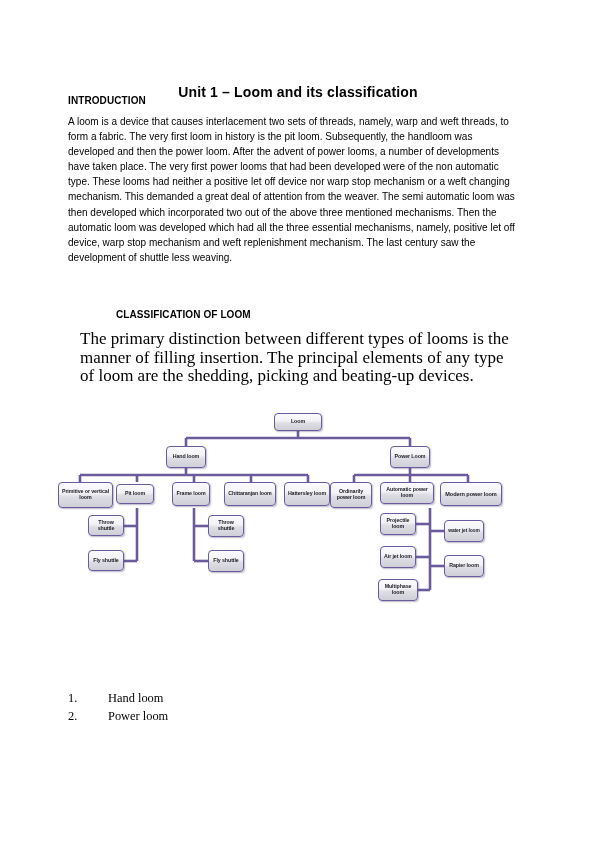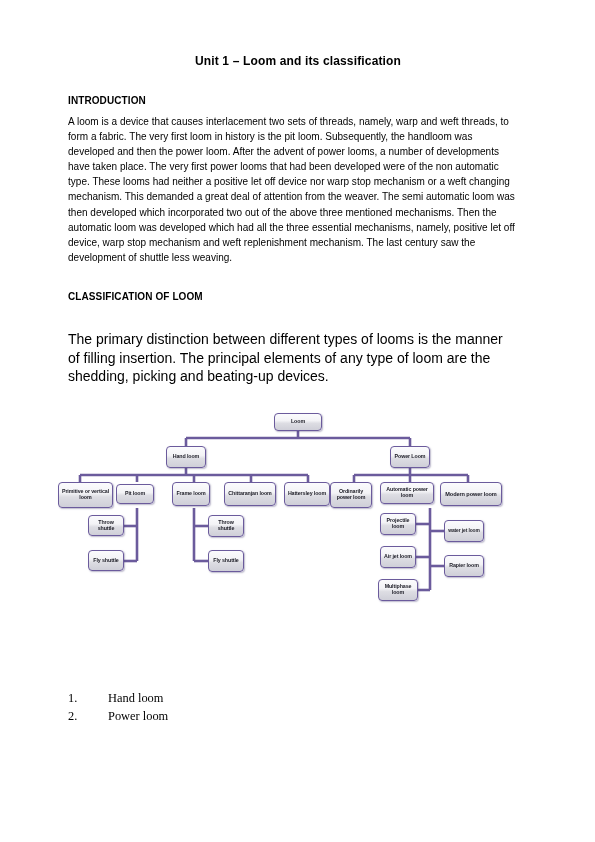--- a/index.html
+++ b/index.html
@@ -21,54 +21,54 @@
     left: 0; top: 0;
     width: 595px;
     height: 842px;
     background: #ffffff;
   }
 
   
   .doc-title {
     position: absolute;
     left: 68px;
-    top: 54px;
+    top: 84px;
     width: 460px;
     text-align: center;
-    font-size: 12px;
+    font-size: 14px;
     font-weight: bold;
     letter-spacing: 0.15px;
   }
   .section-head {
     position: absolute;
     left: 68px;
     font-size: 10px;
     font-weight: bold;
     letter-spacing: 0.1px;
   }
   #intro-head { top: 95px; }
-  #classification-head { top: 291px; }
+  #classification-head { top: 309px; margin-left: 48px; }
 
   .body-para {
     position: absolute;
     left: 68px;
     width: 452px;
     font-size: 10px;
     line-height: 15.1px;
     text-align: left;
     letter-spacing: 0.02px;
   }
   #intro-para { top: 114px; }
 
   .serif-para {
     position: absolute;
-    left: 68px;
+    left: 80px;
     width: 440px;
-    font-family: Liberation Sans, sans-serif;
-    font-size: 14px;
+    font-family: Liberation Serif, serif;
+    font-size: 17px;
     line-height: 18.6px;
   }
   #primary-para { top: 330px; }
   #generally-para { top: 664px; }
 
   .ordered-list {
     position: absolute;
     left: 68px;
     top: 689px;
     width: 300px;

